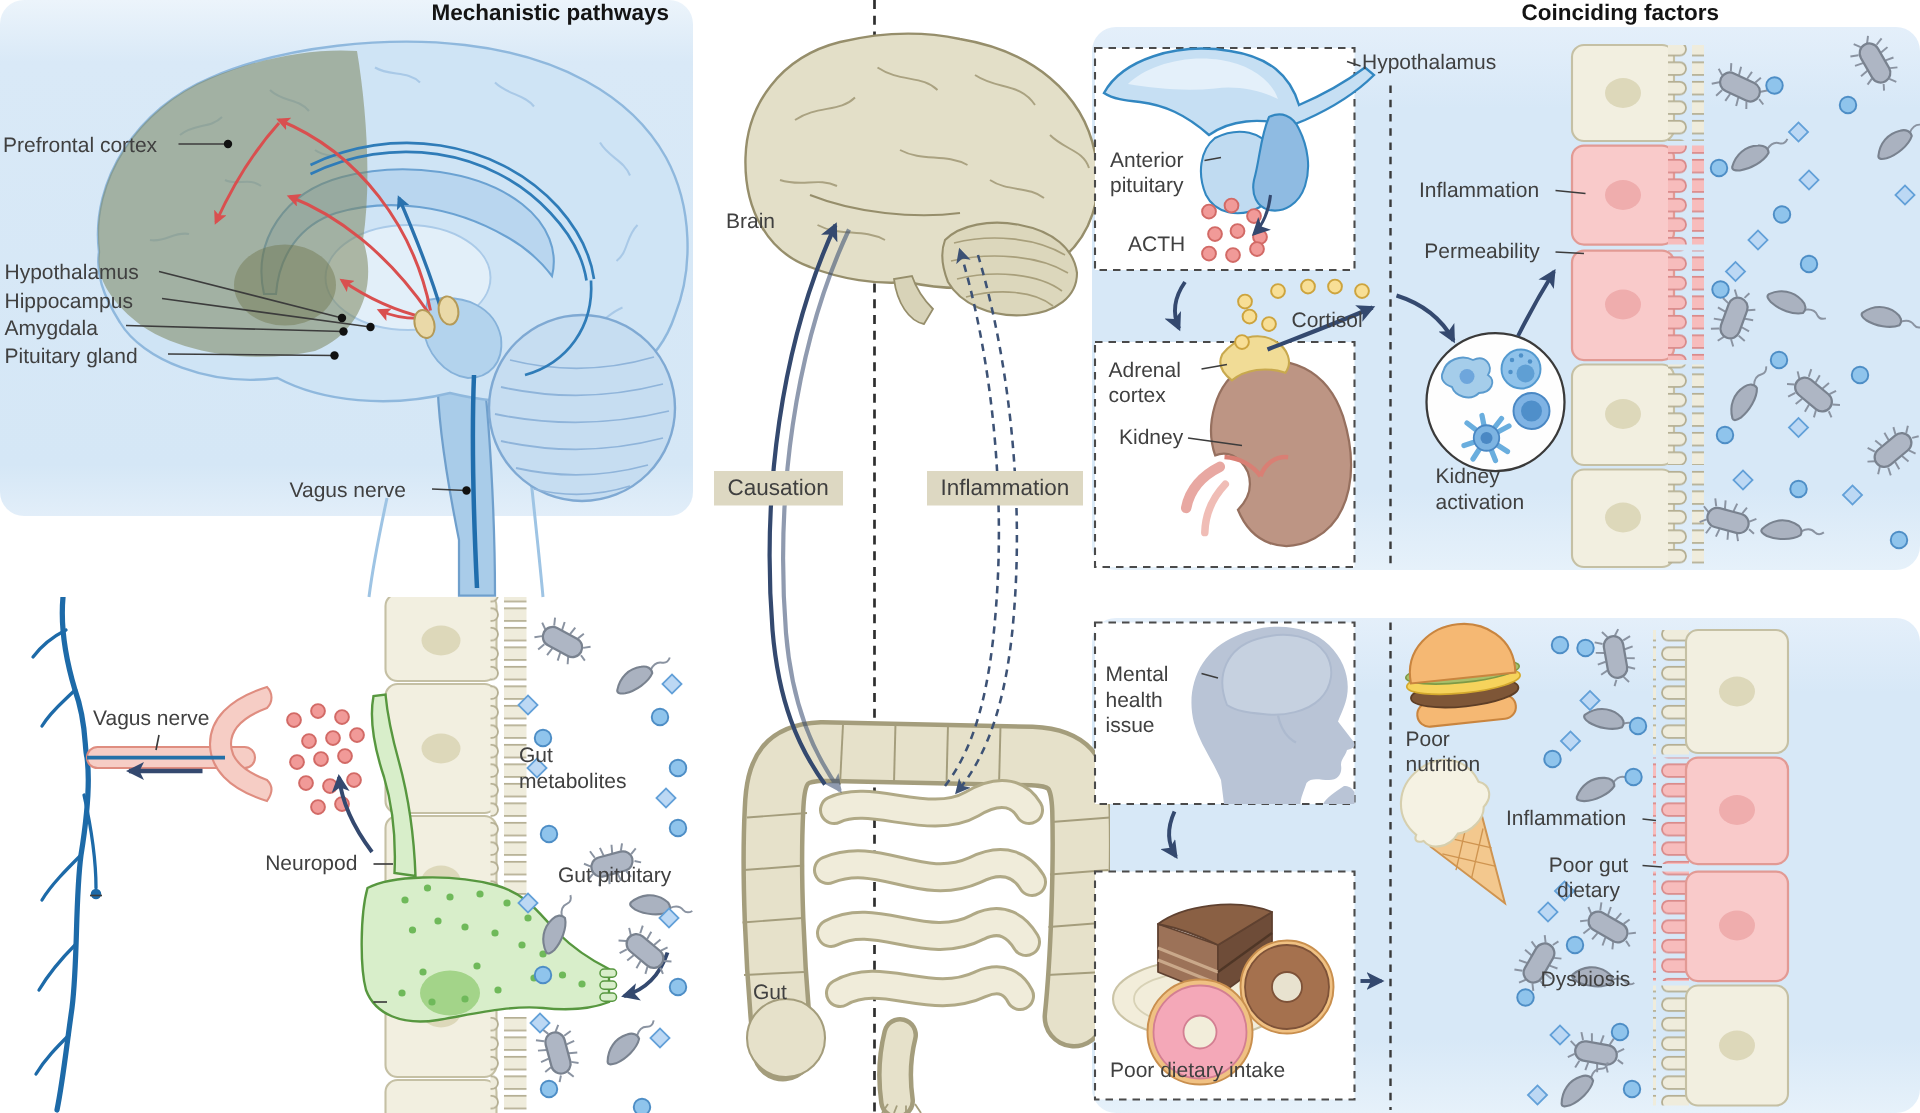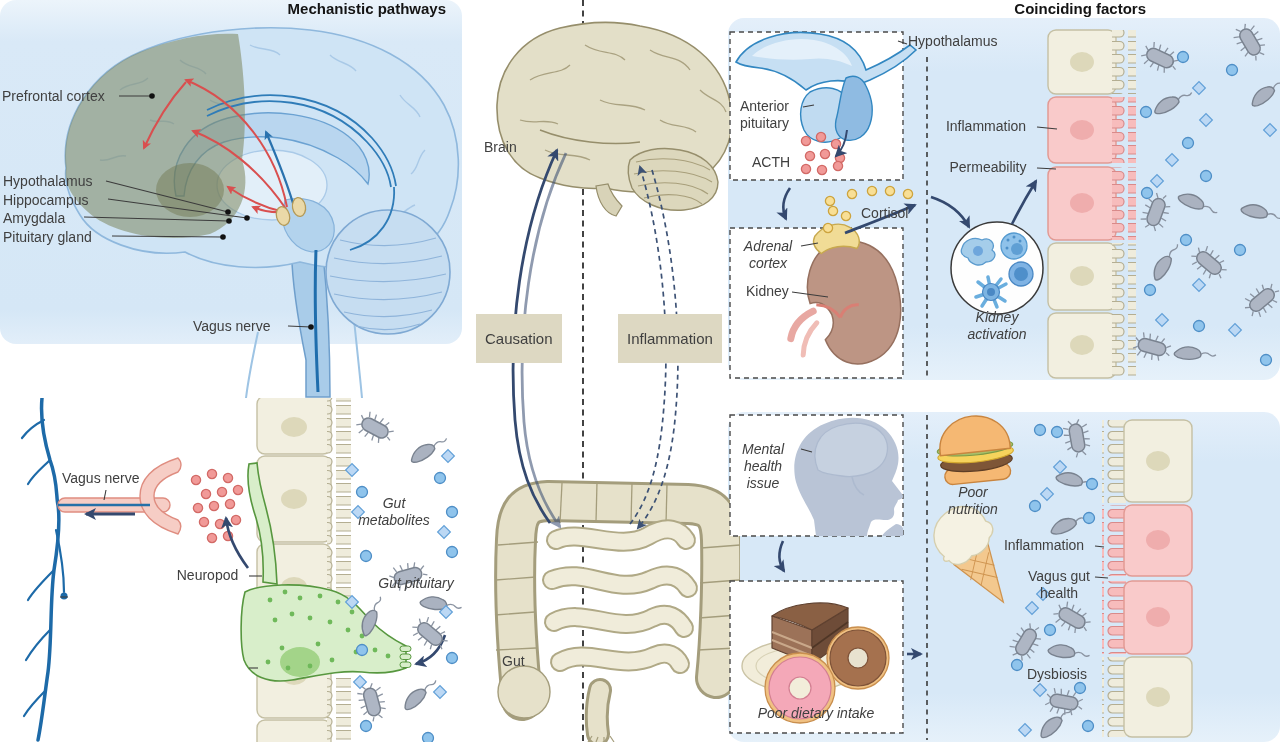--- a/index.html
+++ b/index.html
@@ -1,23 +1,23 @@
 <!DOCTYPE html>
 <html><head>
 <meta charset="utf-8">
 <style>
   html,body{margin:0;padding:0;background:#fff;}
   #canvas{position:relative;width:1280px;height:742px;background:#fff;overflow:hidden;
           font-family:"Liberation Sans",sans-serif;color:#2b2b2b;}
   svg{position:absolute;display:block;}
   .lbl{position:absolute;font-size:14px;line-height:1.22;color:#404040;white-space:pre-line;}
   .lbl.r{text-align:center;}
-  .lbl.c{text-align:center;font-style:italic;}
+  .lbl.c{}
   .ttl{position:absolute;font-size:15px;font-weight:bold;color:#141414;text-align:right;}
-  .tag{position:absolute;background:#ddd8c2;color:#3f3f3f;font-size:15px;padding:16px 9px;}
+  .tag{position:absolute;background:#ddd8c2;color:#3f3f3f;font-size:15px;padding:3px 9px;}
   .panel{position:absolute;border-radius:16px;}
   .blue1{background:linear-gradient(180deg,#ecf4fb 0%,#d9e9f7 12%,#d5e7f6 90%,#e2eef9 100%);}
   .blue2{background:linear-gradient(180deg,#e4effa 0%,#d7e8f7 15%,#d7e8f7 85%,#e6f1fa 100%);}
 </style>
 </head>
 <body>
 
 <div id="canvas">
 
   <svg width="0" height="0">
@@ -635,16 +635,16 @@
   <div class="lbl c" style="left:739px;top:238px;width:58px">Adrenal cortex</div>
   <div class="lbl" style="left:746px;top:283px">Kidney</div>
   <div class="lbl c" style="left:957px;top:309px;width:80px">Kidney activation</div>
   <div class="lbl r" style="left:936px;top:118px;width:100px">Inflammation</div>
   <div class="lbl r" style="left:940px;top:159px;width:96px">Permeability</div>
 
   <div class="lbl c" style="left:737px;top:441px;width:52px">Mental health issue</div>
   <div class="lbl c" style="left:740px;top:705px;width:152px">Poor dietary intake</div>
   <div class="lbl c" style="left:937px;top:484px;width:72px">Poor nutrition</div>
   <div class="lbl r" style="left:994px;top:537px;width:100px">Inflammation</div>
-  <div class="lbl r" style="left:1023px;top:568px;width:72px">Vagus gut health</div>
-  <div class="lbl" style="left:1027px;top:666px">Dysbiosis</div>
+  <div class="lbl r" style="left:1023px;top:568px;width:72px">Poor gut dietary</div>
+  <div class="lbl" style="left:1027px;top:644px">Dysbiosis</div>
 
 </div>
 
 </body></html>

